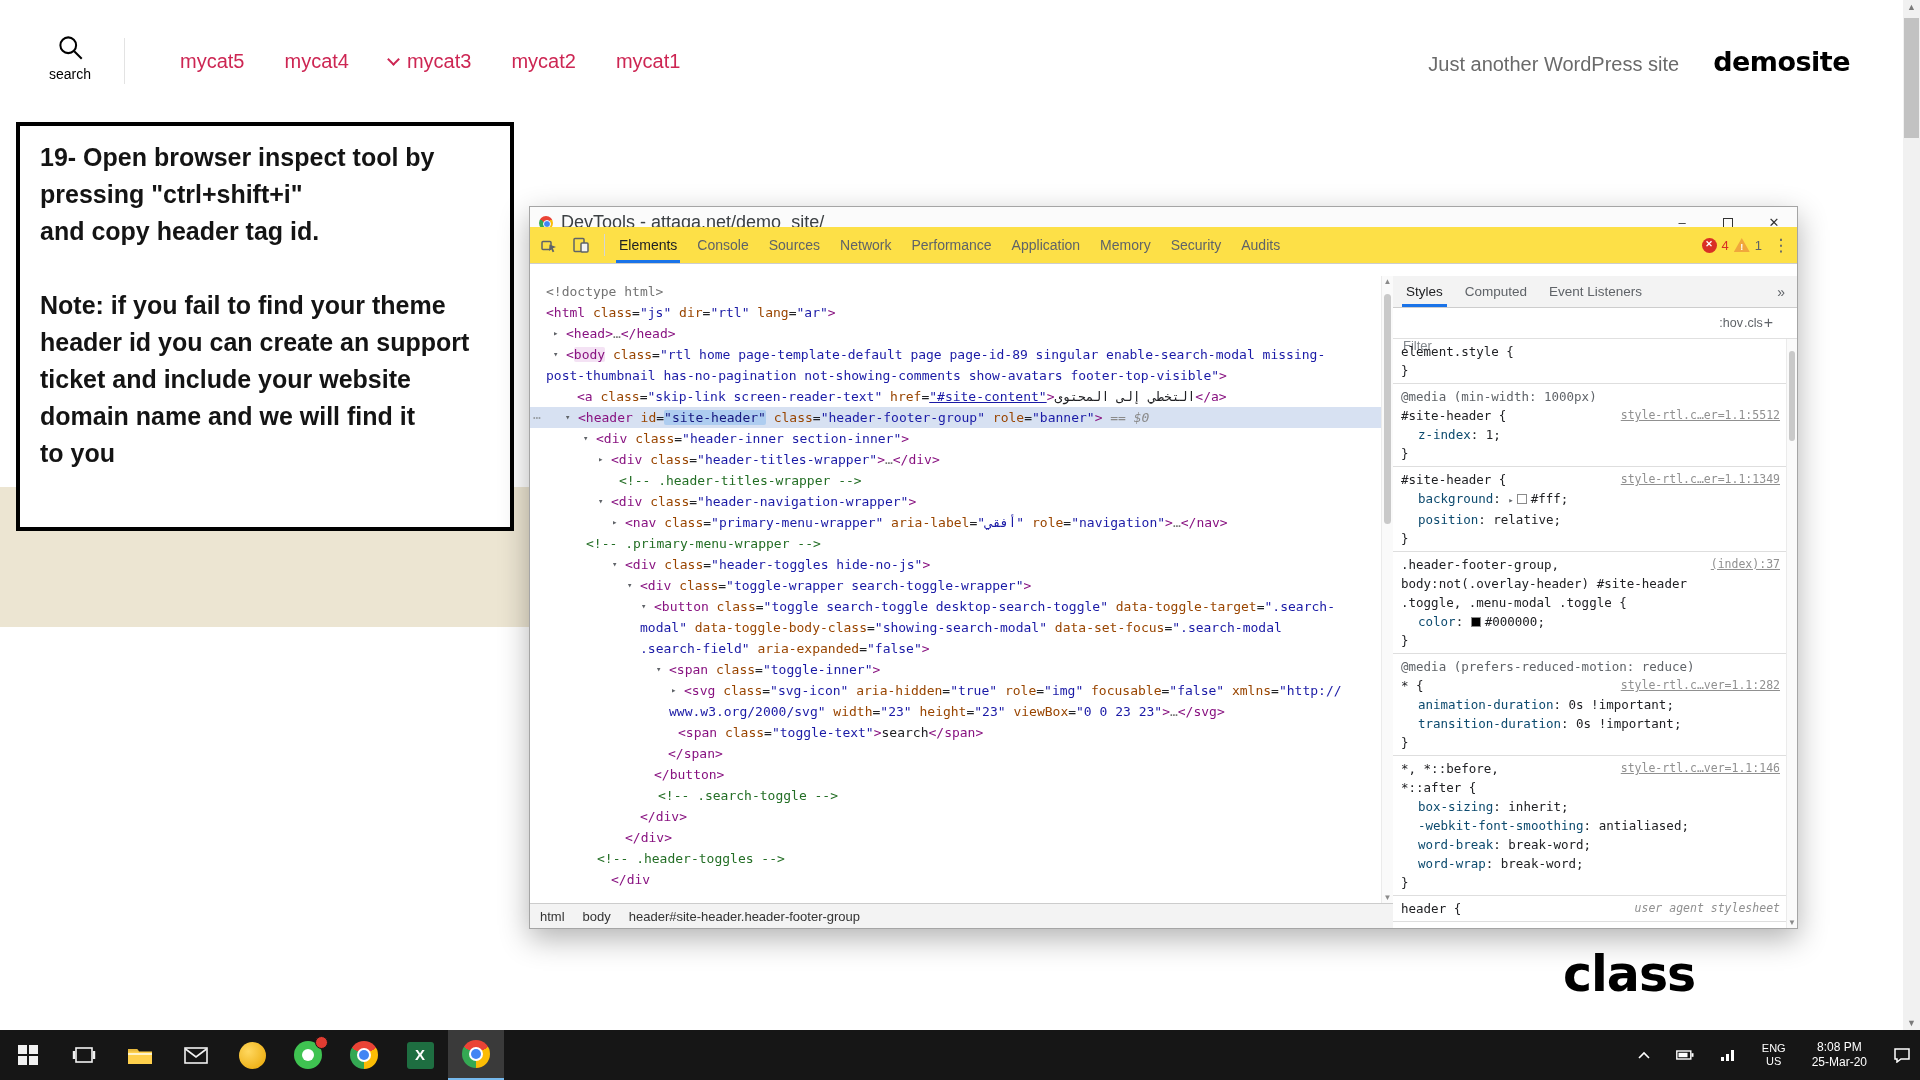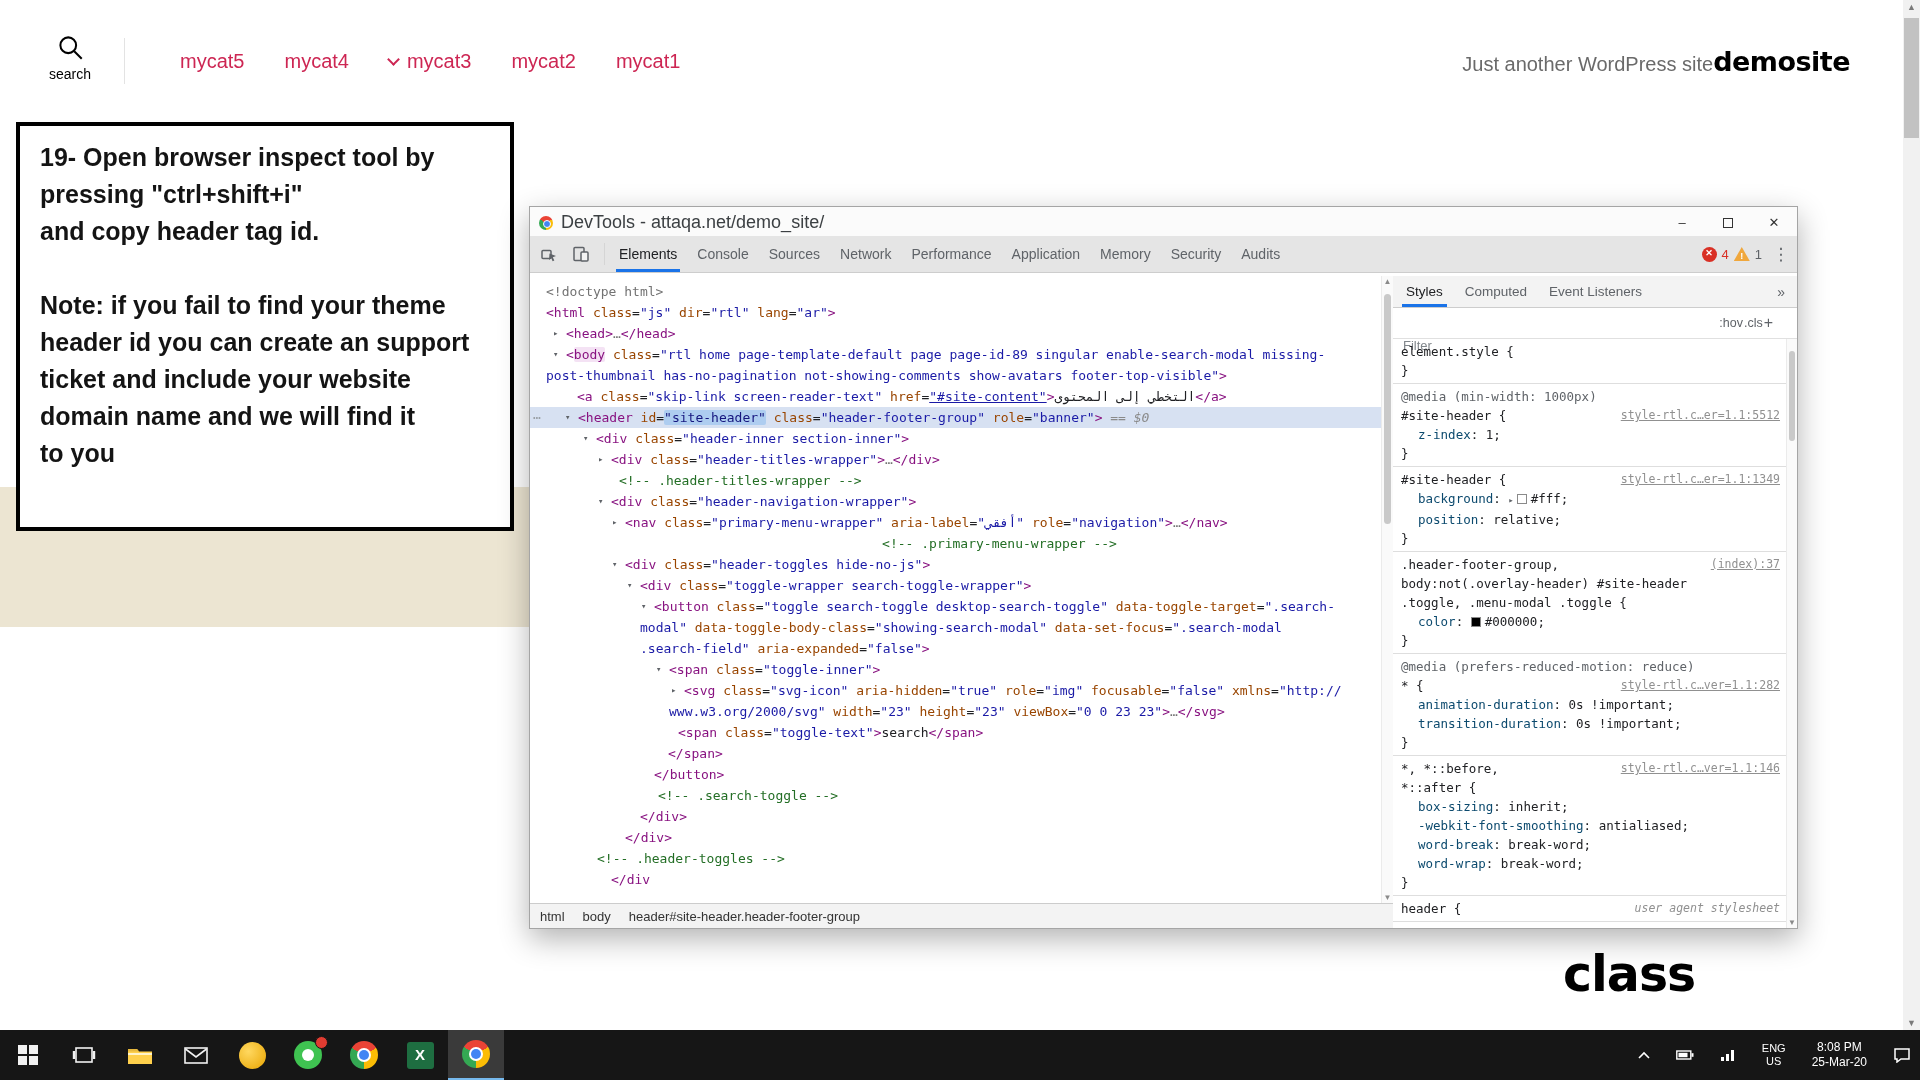--- a/index.html
+++ b/index.html
@@ -11,21 +11,21 @@
   }
 
   
   .search-toggle{ position:absolute; left:38px; top:34px; width:64px; text-align:center; cursor:pointer; }
   .search-toggle svg{ display:block; margin:0 auto; }
   .search-label{ font-size:14px; color:#000; margin-top:5px; }
   .header-divider{ position:absolute; left:124px; top:38px; height:46px; width:1px; background:#e3e3e3; }
   .main-menu{ position:absolute; left:180px; top:50px; display:flex; gap:40px; align-items:center; }
   .menu-item{ color:var(--accent); font-size:20px; font-weight:500; display:flex; align-items:center; gap:9px; cursor:pointer; white-space:nowrap; }
   .chev{ width:9px; height:9px; border-right:2.4px solid var(--accent); border-bottom:2.4px solid var(--accent); transform:rotate(45deg); margin-top:-4px; }
-  .header-right{ position:absolute; right:70px; top:46px; display:flex; align-items:baseline; }
+  .header-right{ position:absolute; right:70px; top:46px; display:flex; align-items:baseline; gap:34px; }
   .tagline{ color:#6a6a6a; font-size:20px; }
   .site-title{ color:#000; font-size:27px; font-weight:bold; font-family:"DejaVu Sans",sans-serif; letter-spacing:-.5px; }
 
   .cream-band{ position:absolute; left:0; top:487px; width:529px; height:140px; background:#ece5d2; }
 
   
   .note-box{ position:absolute; left:16px; top:122px; width:498px; height:409px; background:#fff; border:4px solid #000; padding:13px 20px; }
   .note-line{ font-size:25px; font-weight:bold; line-height:37px; color:#141414; }
 
   .footer-demo{ position:absolute; left:1563px; top:946px; font-size:49px; font-weight:bold; font-family:"DejaVu Sans",sans-serif; color:#000; letter-spacing:-1px; }
@@ -33,21 +33,21 @@
   
   .devtools{ position:absolute; left:529px; top:206px; width:1269px; height:723px; background:#fff; border:1px solid #a5a5a5; box-shadow:0 10px 28px rgba(0,0,0,.3); }
   .dt-titlebar{ position:absolute; left:0; top:0; right:0; height:32px; background:#fbfbfb; border-bottom:1px solid #e4e4e4; display:flex; align-items:center; padding-left:9px; }
   .dt-title{ font-size:18px; color:#3c4043; margin-left:8px; }
   .dt-winbtns{ margin-left:auto; display:flex; height:100%; }
   .winbtn{ width:46px; display:flex; align-items:center; justify-content:center; color:#333; font-size:13px; cursor:pointer; }
   .max-box{ width:10px; height:10px; border:1.5px solid #333; }
   .mini-chrome{ width:14px; height:14px; border-radius:50%; background:conic-gradient(from -60deg,#ea4335 0 120deg,#fbbc05 0 240deg,#34a853 0 360deg); position:relative; flex:none; }
   .mini-chrome::after{ content:""; position:absolute; left:4px; top:4px; width:6px; height:6px; border-radius:50%; background:#4285f4; border:1px solid #fff; }
 
-  .dt-toolbar{ position:absolute; left:0; top:29px; right:0; height:37px; background:#e5e5e5; border-bottom:1px solid #cdcdcd; display:flex; align-items:stretch; }
+  .dt-toolbar{ position:absolute; left:0; top:20px; right:0; height:37px; background:#fde047; border-bottom:1px solid #cdcdcd; display:flex; align-items:stretch; }
   .tool-icons{ display:flex; align-items:center; padding:0 4px; gap:2px; }
   .tool-btn{ width:30px; height:28px; display:flex; align-items:center; justify-content:center; cursor:pointer; }
   .tool-sep{ width:1px; background:#d5d5d5; margin:7px 4px; }
   .dt-tabs{ display:flex; }
   .dt-tab{ padding:0 10px; display:flex; align-items:center; font-size:14px; color:#5f6368; position:relative; cursor:pointer; white-space:nowrap; }
   .dt-tab.sel{ color:#202124; }
   .dt-tab.sel::after{ content:""; position:absolute; left:7px; right:7px; bottom:0; height:3px; background:#1a73e8; }
   .dt-badges{ margin-left:auto; display:flex; align-items:center; gap:5px; padding-right:2px; }
   .err-ico{ width:15px; height:15px; border-radius:50%; background:#d93025; position:relative; flex:none; }
   .err-ico::after{ content:"✕"; position:absolute; left:0; right:0; top:1px; text-align:center; color:#fff; font-size:9px; font-weight:bold; }
@@ -240,21 +240,21 @@
         <div class="dom-line" style="padding-left: 36px;"><span class="dom-arrow" style="left: 23px;">▸</span><span class="tk-p">&lt;head&gt;</span><span class="tk-g">…</span><span class="tk-p">&lt;/head&gt;</span></div>
         <div class="dom-line" style="padding-left: 36px;"><span class="dom-arrow" style="left: 23px;">▾</span><span class="tk-p">&lt;</span><span class="tk-tb">body</span><span class="tk-a"> class</span><span class="tk-t">=</span><span class="tk-v">"rtl home page-template-default page page-id-89 singular enable-search-modal missing-</span></div>
         <div class="dom-line" style="padding-left: 16px;"><span class="tk-v">post-thumbnail has-no-pagination not-showing-comments show-avatars footer-top-visible"</span><span class="tk-p">&gt;</span></div>
         <div class="dom-line" style="padding-left: 47px;"><span class="tk-p">&lt;a</span><span class="tk-a"> class</span><span class="tk-t">=</span><span class="tk-v">"skip-link screen-reader-text"</span><span class="tk-a"> href</span><span class="tk-t">=</span><span class="tk-vl">"#site-content"</span><span class="tk-p">&gt;</span><span class="tk-t">التخطي إلى المحتوى</span><span class="tk-p">&lt;/a&gt;</span></div>
         <div class="dom-line sel" style="padding-left: 48px;"><span class="dom-gutter">⋯</span><span class="dom-arrow" style="left: 35px;">▾</span><span class="tk-p">&lt;header</span><span class="tk-a"> id</span><span class="tk-t">=</span><span class="tk-vs">"site-header"</span><span class="tk-a"> class</span><span class="tk-t">=</span><span class="tk-v">"header-footer-group"</span><span class="tk-a"> role</span><span class="tk-t">=</span><span class="tk-v">"banner"</span><span class="tk-p">&gt;</span><span class="tk-eq"> == $0</span></div>
         <div class="dom-line" style="padding-left: 66px;"><span class="dom-arrow" style="left: 53px;">▾</span><span class="tk-p">&lt;div</span><span class="tk-a"> class</span><span class="tk-t">=</span><span class="tk-v">"header-inner section-inner"</span><span class="tk-p">&gt;</span></div>
         <div class="dom-line" style="padding-left: 81px;"><span class="dom-arrow" style="left: 68px;">▸</span><span class="tk-p">&lt;div</span><span class="tk-a"> class</span><span class="tk-t">=</span><span class="tk-v">"header-titles-wrapper"</span><span class="tk-p">&gt;</span><span class="tk-g">…</span><span class="tk-p">&lt;/div&gt;</span></div>
         <div class="dom-line" style="padding-left: 89px;"><span class="tk-c">&lt;!-- .header-titles-wrapper --&gt;</span></div>
         <div class="dom-line" style="padding-left: 81px;"><span class="dom-arrow" style="left: 68px;">▾</span><span class="tk-p">&lt;div</span><span class="tk-a"> class</span><span class="tk-t">=</span><span class="tk-v">"header-navigation-wrapper"</span><span class="tk-p">&gt;</span></div>
         <div class="dom-line" style="padding-left: 95px;"><span class="dom-arrow" style="left: 82px;">▸</span><span class="tk-p">&lt;nav</span><span class="tk-a"> class</span><span class="tk-t">=</span><span class="tk-v">"primary-menu-wrapper"</span><span class="tk-a"> aria-label</span><span class="tk-t">=</span><span class="tk-v">"أفقي"</span><span class="tk-a"> role</span><span class="tk-t">=</span><span class="tk-v">"navigation"</span><span class="tk-p">&gt;</span><span class="tk-g">…</span><span class="tk-p">&lt;/nav&gt;</span></div>
-        <div class="dom-line" style="padding-left: 88px; text-align: center;"><span class="tk-c">&lt;!-- .primary-menu-wrapper --&gt;</span></div>
+        <div class="dom-line" style="padding-left: 56px;"><span class="tk-c">&lt;!-- .primary-menu-wrapper --&gt;</span></div>
         <div class="dom-line" style="padding-left: 95px;"><span class="dom-arrow" style="left: 82px;">▾</span><span class="tk-p">&lt;div</span><span class="tk-a"> class</span><span class="tk-t">=</span><span class="tk-v">"header-toggles hide-no-js"</span><span class="tk-p">&gt;</span></div>
         <div class="dom-line" style="padding-left: 110px;"><span class="dom-arrow" style="left: 97px;">▾</span><span class="tk-p">&lt;div</span><span class="tk-a"> class</span><span class="tk-t">=</span><span class="tk-v">"toggle-wrapper search-toggle-wrapper"</span><span class="tk-p">&gt;</span></div>
         <div class="dom-line" style="padding-left: 124px;"><span class="dom-arrow" style="left: 111px;">▾</span><span class="tk-p">&lt;button</span><span class="tk-a"> class</span><span class="tk-t">=</span><span class="tk-v">"toggle search-toggle desktop-search-toggle"</span><span class="tk-a"> data-toggle-target</span><span class="tk-t">=</span><span class="tk-v">".search-</span></div>
         <div class="dom-line" style="padding-left: 110px;"><span class="tk-v">modal"</span><span class="tk-a"> data-toggle-body-class</span><span class="tk-t">=</span><span class="tk-v">"showing-search-modal"</span><span class="tk-a"> data-set-focus</span><span class="tk-t">=</span><span class="tk-v">".search-modal</span></div>
         <div class="dom-line" style="padding-left: 110px;"><span class="tk-v">.search-field"</span><span class="tk-a"> aria-expanded</span><span class="tk-t">=</span><span class="tk-v">"false"</span><span class="tk-p">&gt;</span></div>
         <div class="dom-line" style="padding-left: 139px;"><span class="dom-arrow" style="left: 126px;">▾</span><span class="tk-p">&lt;span</span><span class="tk-a"> class</span><span class="tk-t">=</span><span class="tk-v">"toggle-inner"</span><span class="tk-p">&gt;</span></div>
         <div class="dom-line" style="padding-left: 154px;"><span class="dom-arrow" style="left: 141px;">▸</span><span class="tk-p">&lt;svg</span><span class="tk-a"> class</span><span class="tk-t">=</span><span class="tk-v">"svg-icon"</span><span class="tk-a"> aria-hidden</span><span class="tk-t">=</span><span class="tk-v">"true"</span><span class="tk-a"> role</span><span class="tk-t">=</span><span class="tk-v">"img"</span><span class="tk-a"> focusable</span><span class="tk-t">=</span><span class="tk-v">"false"</span><span class="tk-a"> xmlns</span><span class="tk-t">=</span><span class="tk-v">"http://</span></div>
         <div class="dom-line" style="padding-left: 139px;"><span class="tk-v">www.w3.org/2000/svg"</span><span class="tk-a"> width</span><span class="tk-t">=</span><span class="tk-v">"23"</span><span class="tk-a"> height</span><span class="tk-t">=</span><span class="tk-v">"23"</span><span class="tk-a"> viewBox</span><span class="tk-t">=</span><span class="tk-v">"0 0 23 23"</span><span class="tk-p">&gt;</span><span class="tk-g">…</span><span class="tk-p">&lt;/svg&gt;</span></div>
         <div class="dom-line" style="padding-left: 148px;"><span class="tk-p">&lt;span</span><span class="tk-a"> class</span><span class="tk-t">=</span><span class="tk-v">"toggle-text"</span><span class="tk-p">&gt;</span><span class="tk-t">search</span><span class="tk-p">&lt;/span&gt;</span></div>
         <div class="dom-line" style="padding-left: 138px;"><span class="tk-p">&lt;/span&gt;</span></div>

